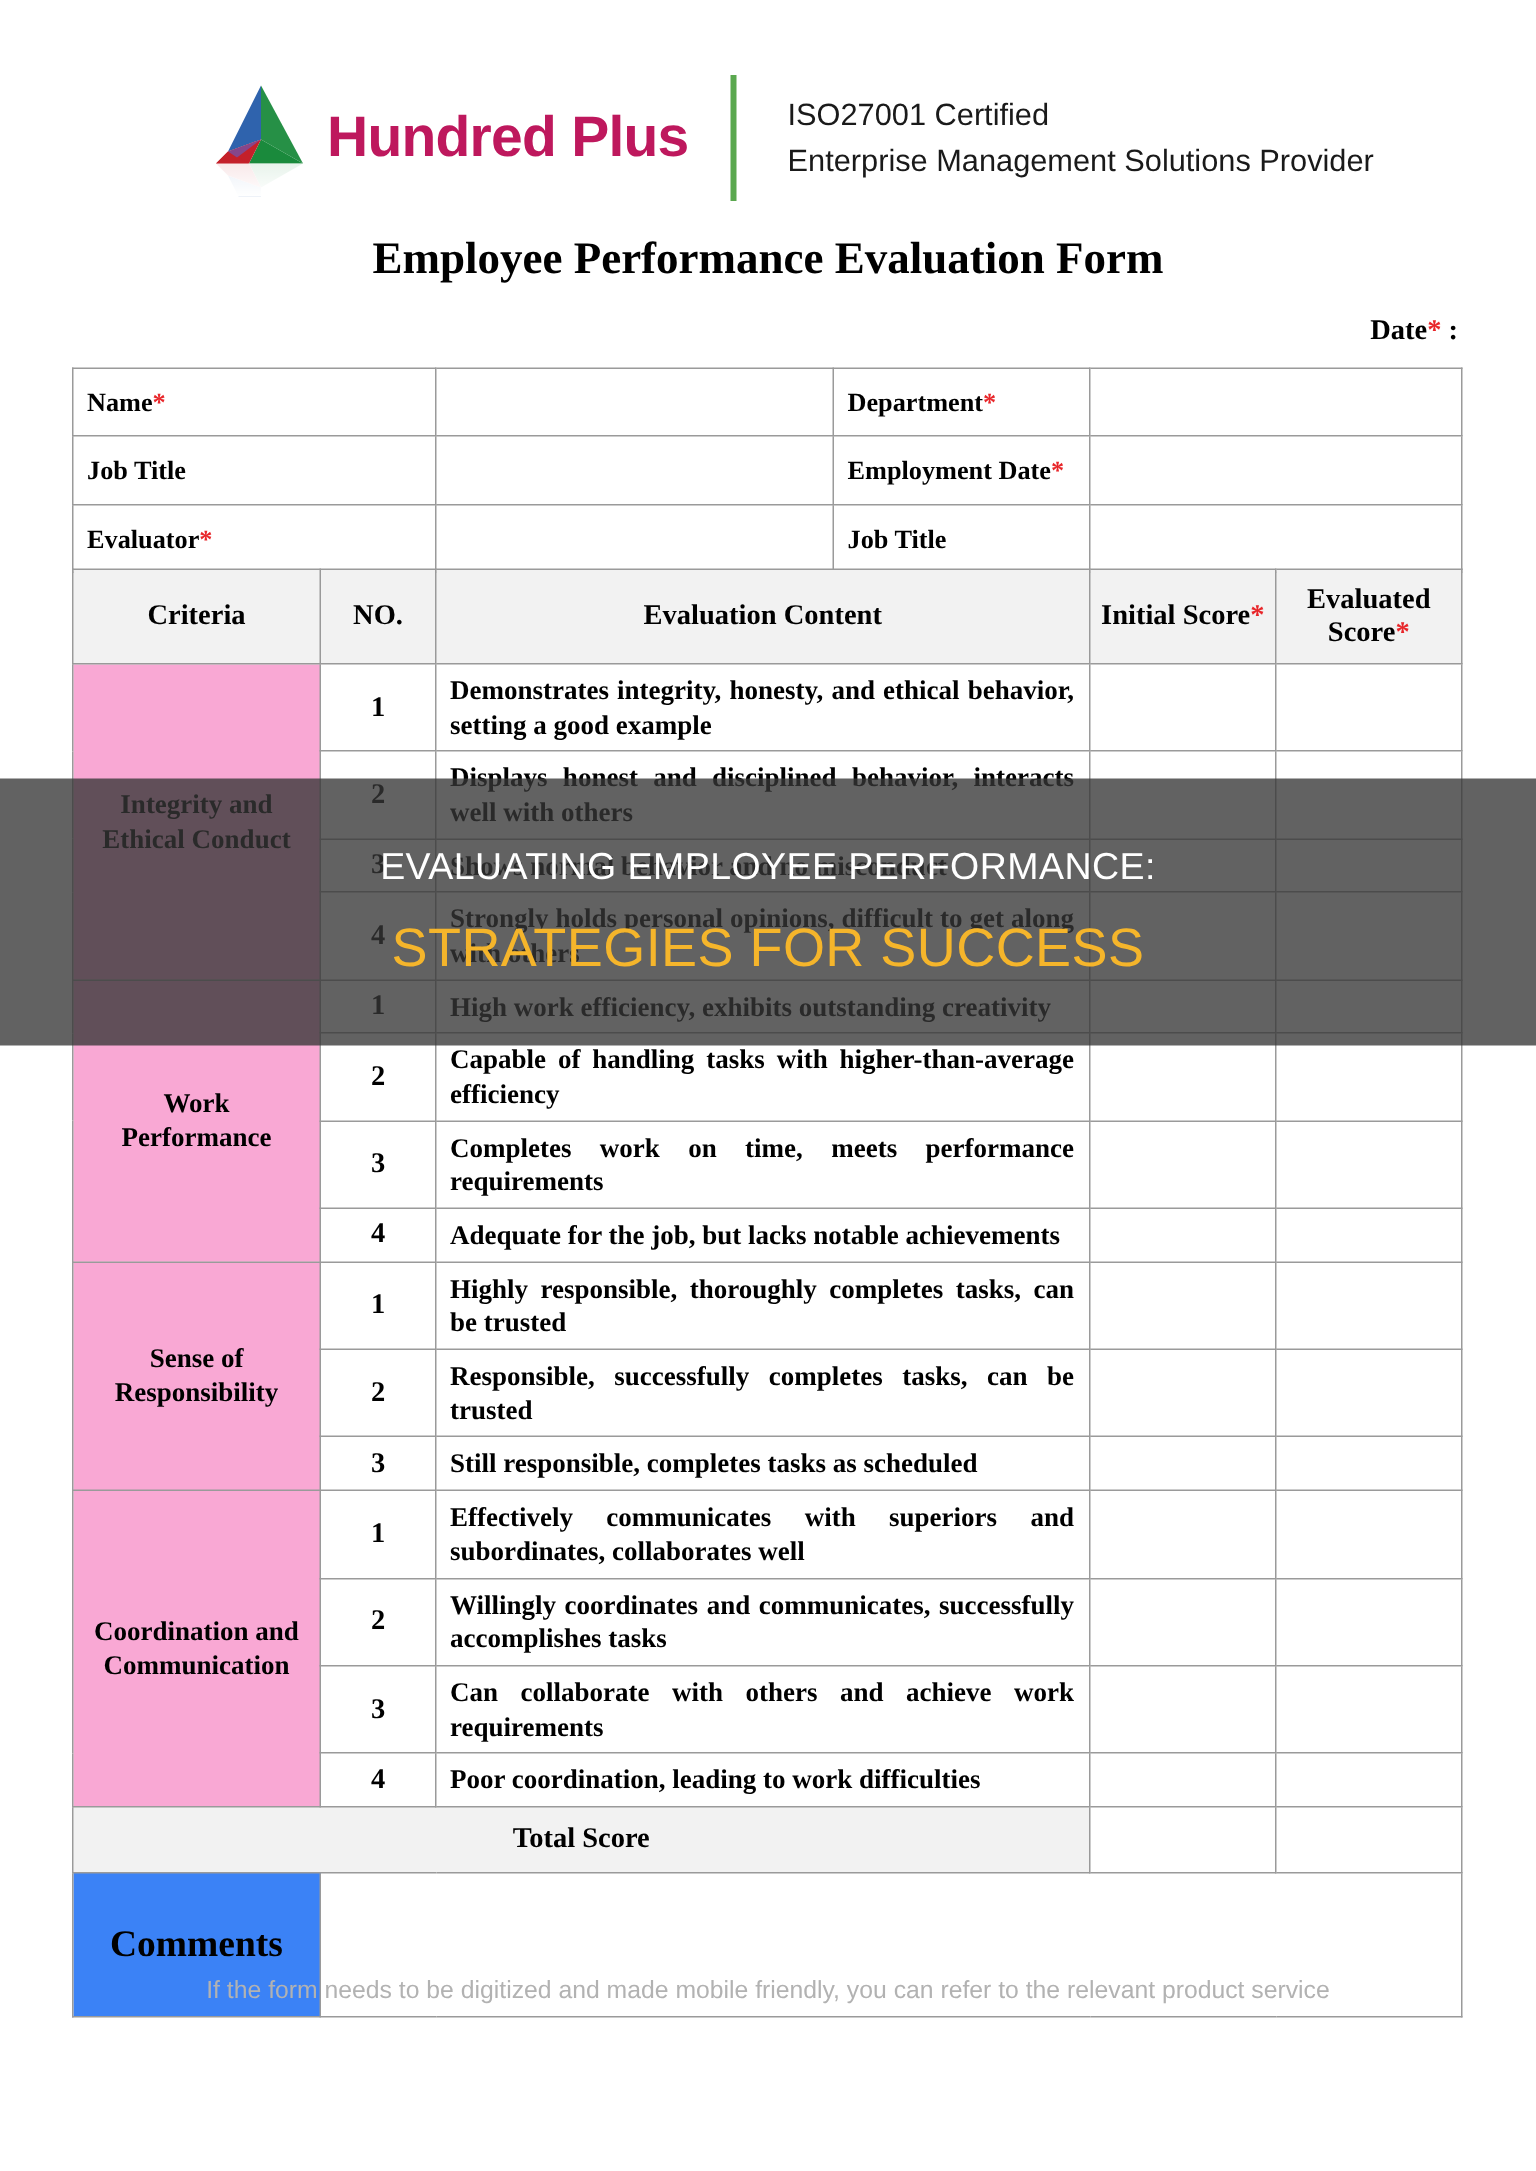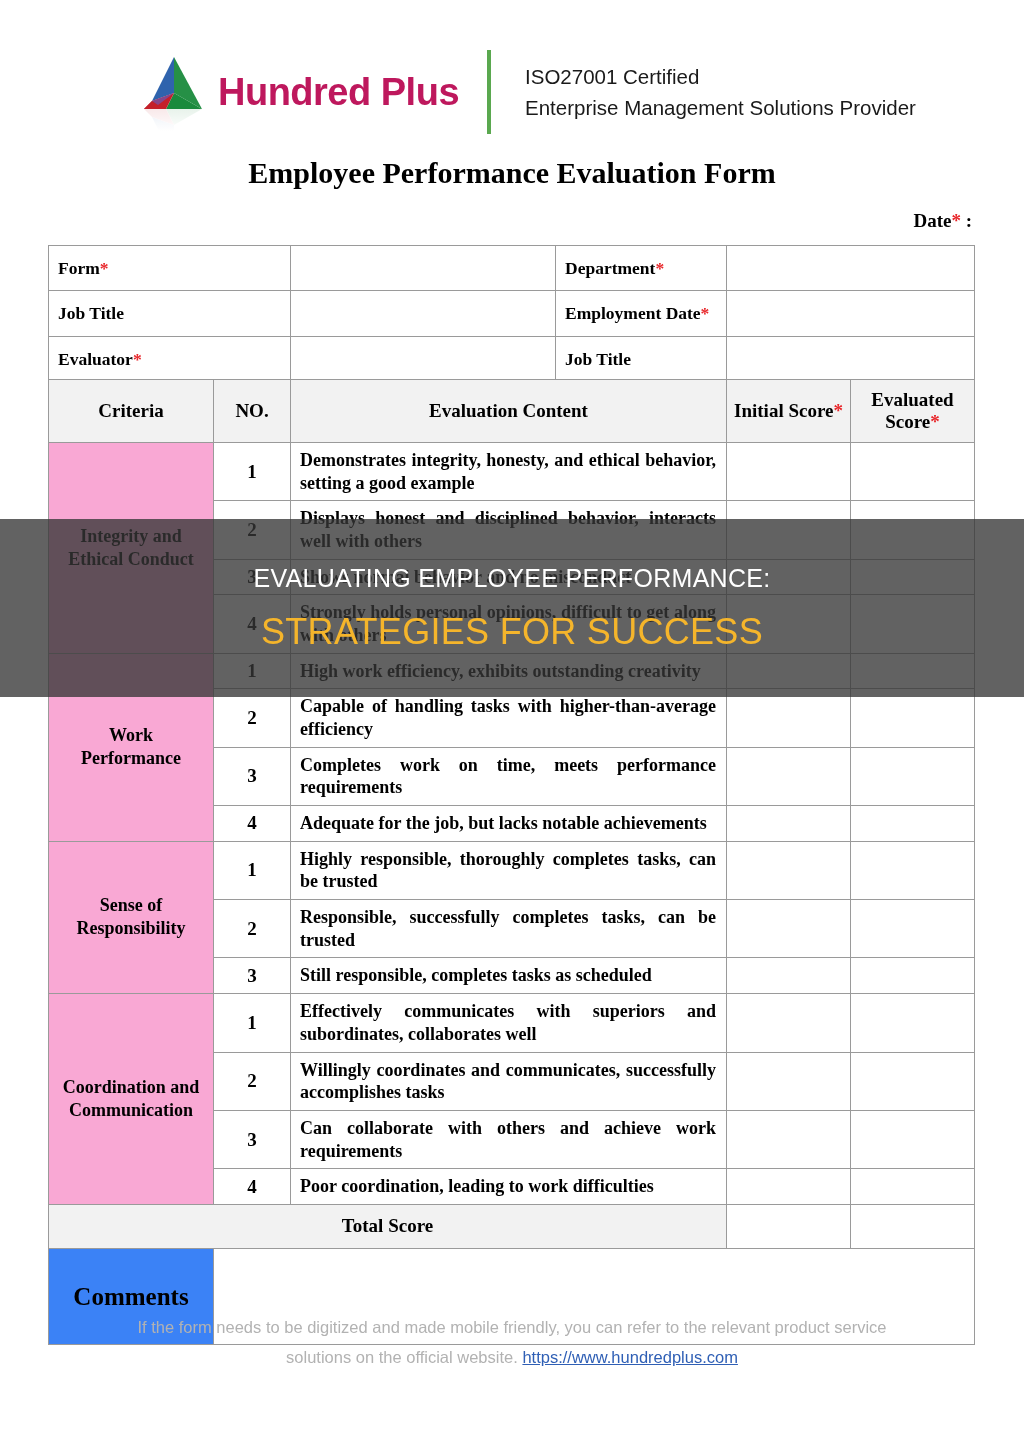--- a/index.html
+++ b/index.html
@@ -245,21 +245,21 @@
   <table class="tbl" id="info-table">
     <colgroup>
       <col style="width:242px">
         <col style="width:265px">
         <col style="width:171px">
         <col style="width:248px">
     </colgroup>
     <tbody>
       <tr>
         <td class="lbl" style="height:45px">
-          <span>Form</span><span class="req">*</span>
+          <span>Name</span><span class="req">*</span>
         </td>
         <td class="val"></td>
         <td class="lbl">
           <span>Department</span><span class="req">*</span>
         </td>
         <td class="val"></td>
       </tr>
       <tr>
         <td class="lbl" style="height:46px">
           <span>Job Title</span><span class="req"></span>
@@ -408,23 +408,20 @@
       </tr>
       <tr>
         <td class="comments-lbl">Comments</td>
         <td class="comments-val" colspan="4"></td>
       </tr>
     </tfoot>
   </table>
 
   <div class="footer">
     <div>If the form needs to be digitized and made mobile friendly, you can refer to the relevant product service</div>
-    <div>
-      <span>solutions on the official website. </span><a href="#">https://www.hundredplus.com</a>
-    </div>
   </div>
 
   <div class="overlay">
     <div class="overlay-line1">EVALUATING EMPLOYEE PERFORMANCE:</div>
     <div class="overlay-line2">STRATEGIES FOR SUCCESS</div>
   </div>
 
 </div>
 
 </body></html>

